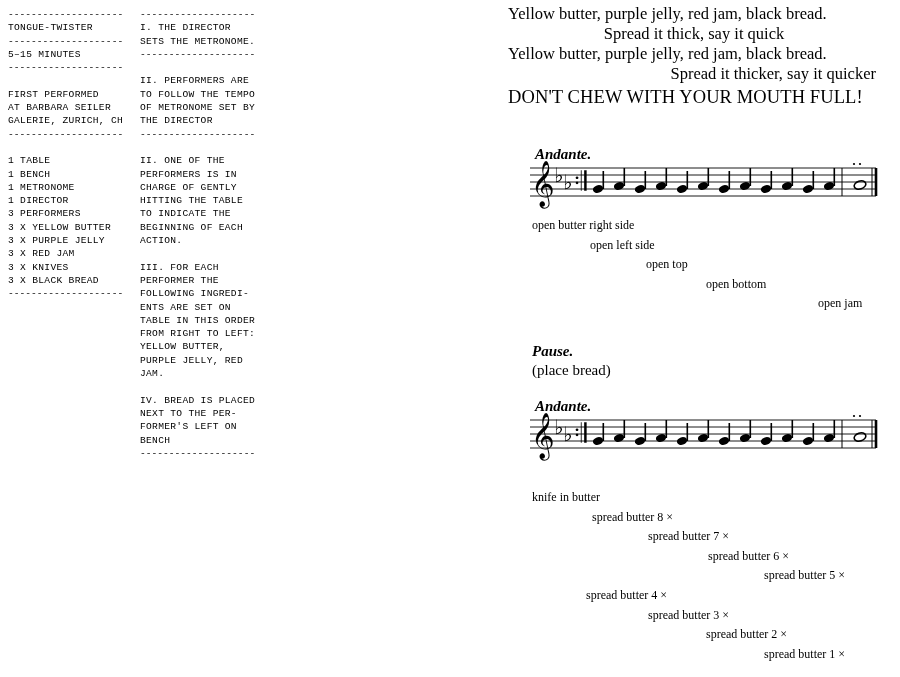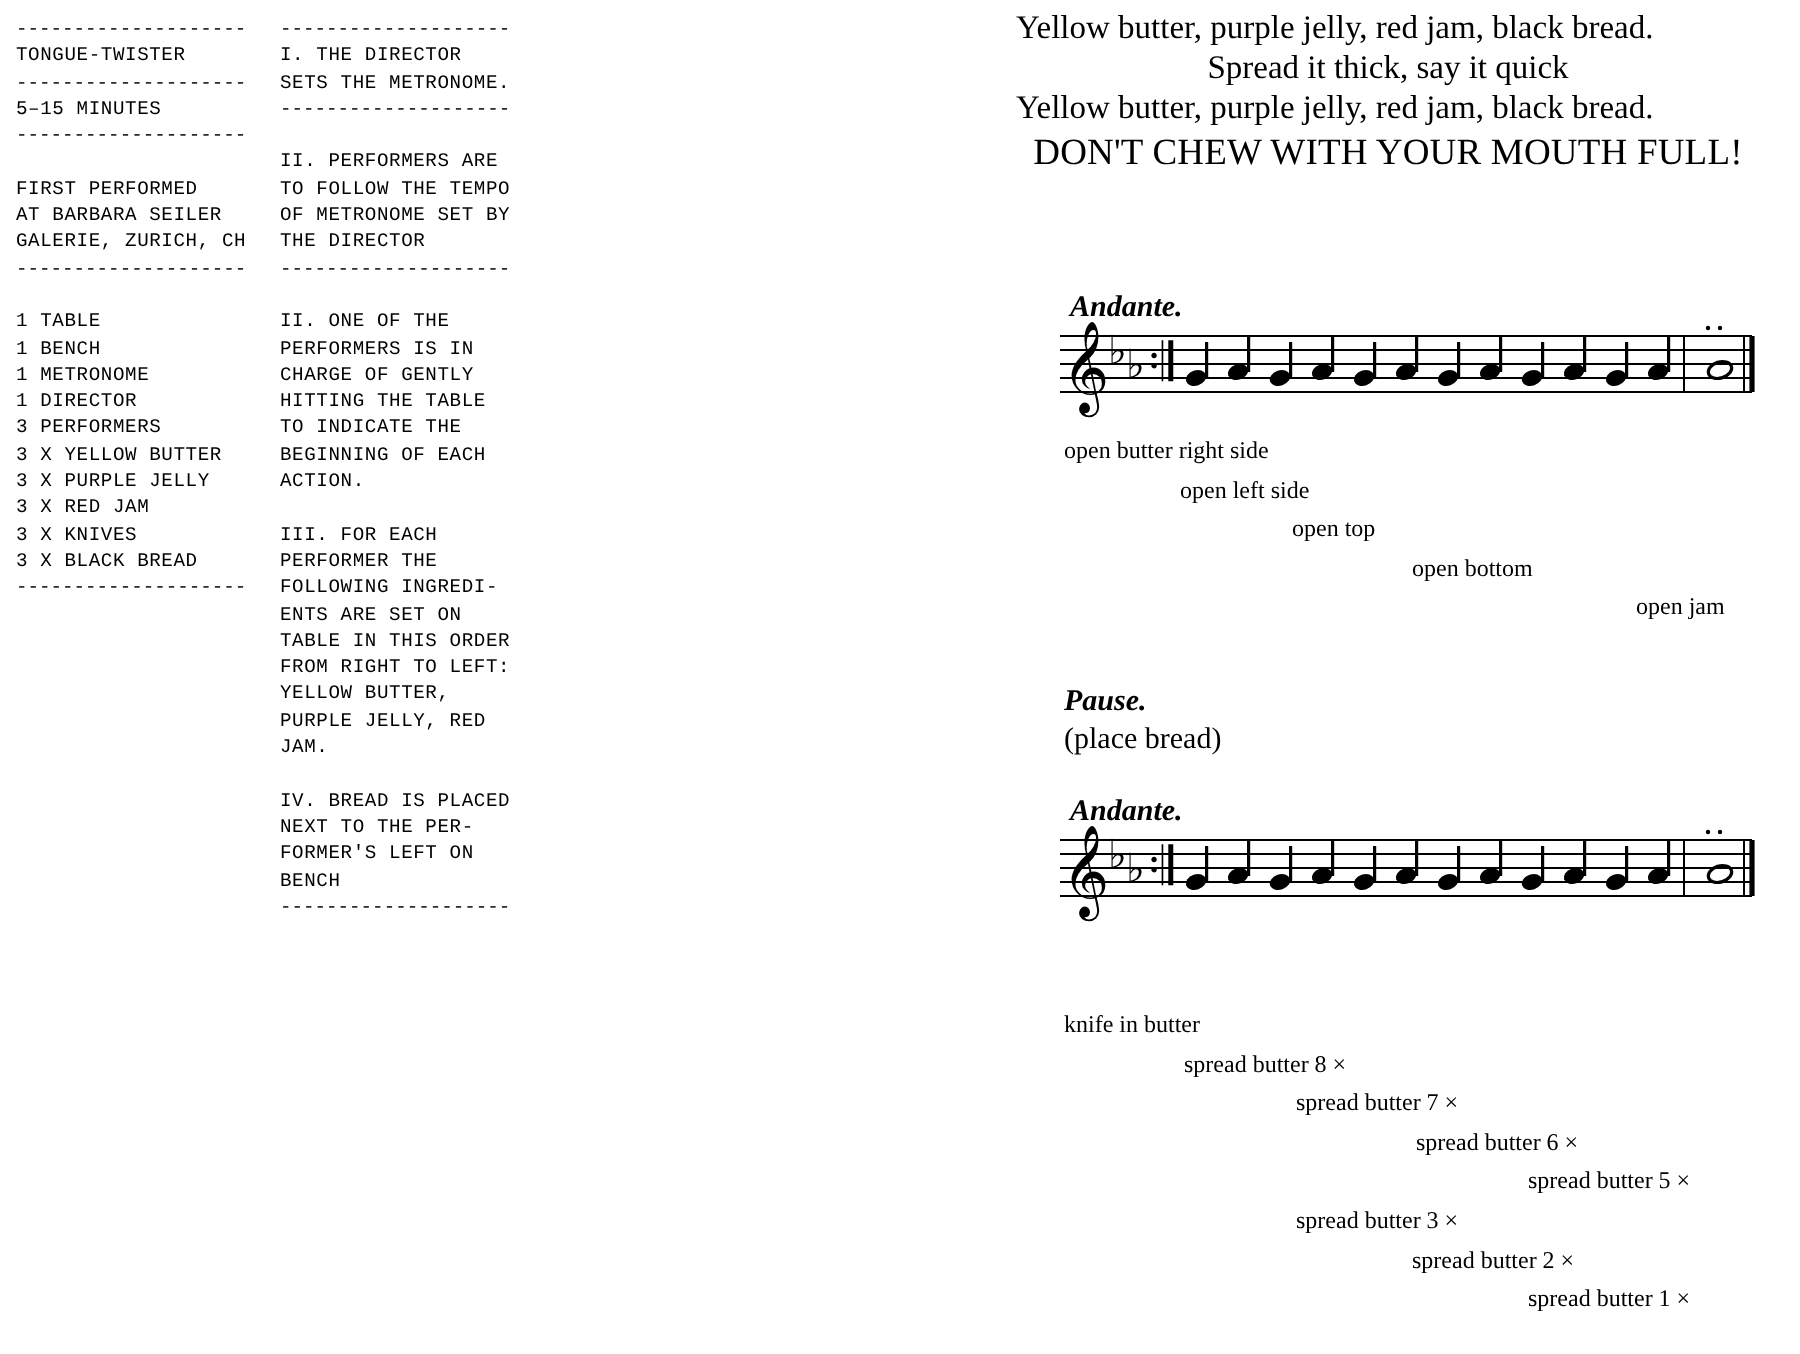--- a/index.html
+++ b/index.html
@@ -67,21 +67,20 @@
   .v-right { text-align: right; padding-right: 4px; }
   .v-shout {
     font-size: 16.5px;
     letter-spacing: 0.2px;
     margin-top: 3px;
   }
   .small-caps {
     font-variant: small-caps;
     font-size: 18.5px;
     letter-spacing: 0.1px;
-    text-align: center;
   }
 
   .tempo {
     font-style: italic;
     font-size: 15px;
     font-weight: bold;
   }
   .plain {
     font-size: 15px;
     text-align: center;
@@ -92,21 +91,21 @@
   .pause-label { position: absolute; top: 343px; left: 24px; }
   .pause-sub { position: absolute; top: 362px; left: 24px; }
 
   
   .staff-wrap-1 { position: absolute; top: 160px; left: 16px; width: 358px; height: 52px; }
   .staff-wrap-2 { position: absolute; top: 412px; left: 16px; width: 358px; height: 52px; }
 
   
   .cascade { position: absolute; font-size: 12px; line-height: 19.6px; }
   .cascade-1 { top: 216px; left: 0px; width: 378px; }
-  .cascade-2 { top: 488px; left: 0px; width: 378px; margin-top: 15px; }
+  .cascade-2 { top: 488px; left: 0px; width: 378px; }
   .casc-line { white-space: nowrap; }
 
   svg { display: block; }
 </style>
 </head>
 <body>
 
 <div class="mono-pane">
   <div class="col-a">
       <div class="mono-block">
@@ -179,20 +178,21 @@
       </div>
     </div>
 </div>
 
 <div class="right-pane">
 
   <div class="verse">
       <div class="v-line">Yellow butter, purple jelly, red jam, black bread.</div>
       <div class="v-line v-center">Spread it thick, say it quick</div>
       <div class="v-line">Yellow butter, purple jelly, red jam, black bread.</div>
+      <div class="v-line v-right">Spread it thicker, say it quicker</div>
       <div class="v-line v-shout small-caps">DON'T CHEW WITH YOUR MOUTH FULL!</div>
     </div>
 
   <div class="tempo tempo-1">Andante.</div>
 
   <div class="staff-wrap-1">
     <svg width="358" height="52" viewBox="0 0 358 52">
       <g stroke="#000" stroke-width="0.9">
         <line x1="6" y1="8" x2="352" y2="8"></line>
         <line x1="6" y1="15" x2="352" y2="15"></line>
@@ -366,18 +366,19 @@
       </g>
     </svg>
   </div>
 
   <div class="cascade cascade-2">
       <div class="casc-line" style="padding-left: 24px;">knife in butter</div>
       <div class="casc-line" style="padding-left: 84px;">spread butter 8 ×</div>
       <div class="casc-line" style="padding-left: 140px;">spread butter 7 ×</div>
       <div class="casc-line" style="padding-left: 200px;">spread butter 6 ×</div>
       <div class="casc-line" style="padding-left: 256px;">spread butter 5 ×</div>
+      <div class="casc-line" style="padding-left: 78px;">spread butter 4 ×</div>
       <div class="casc-line" style="padding-left: 140px;">spread butter 3 ×</div>
       <div class="casc-line" style="padding-left: 198px;">spread butter 2 ×</div>
       <div class="casc-line" style="padding-left: 256px;">spread butter 1 ×</div>
     </div>
 
 </div>
 
 </body></html>

